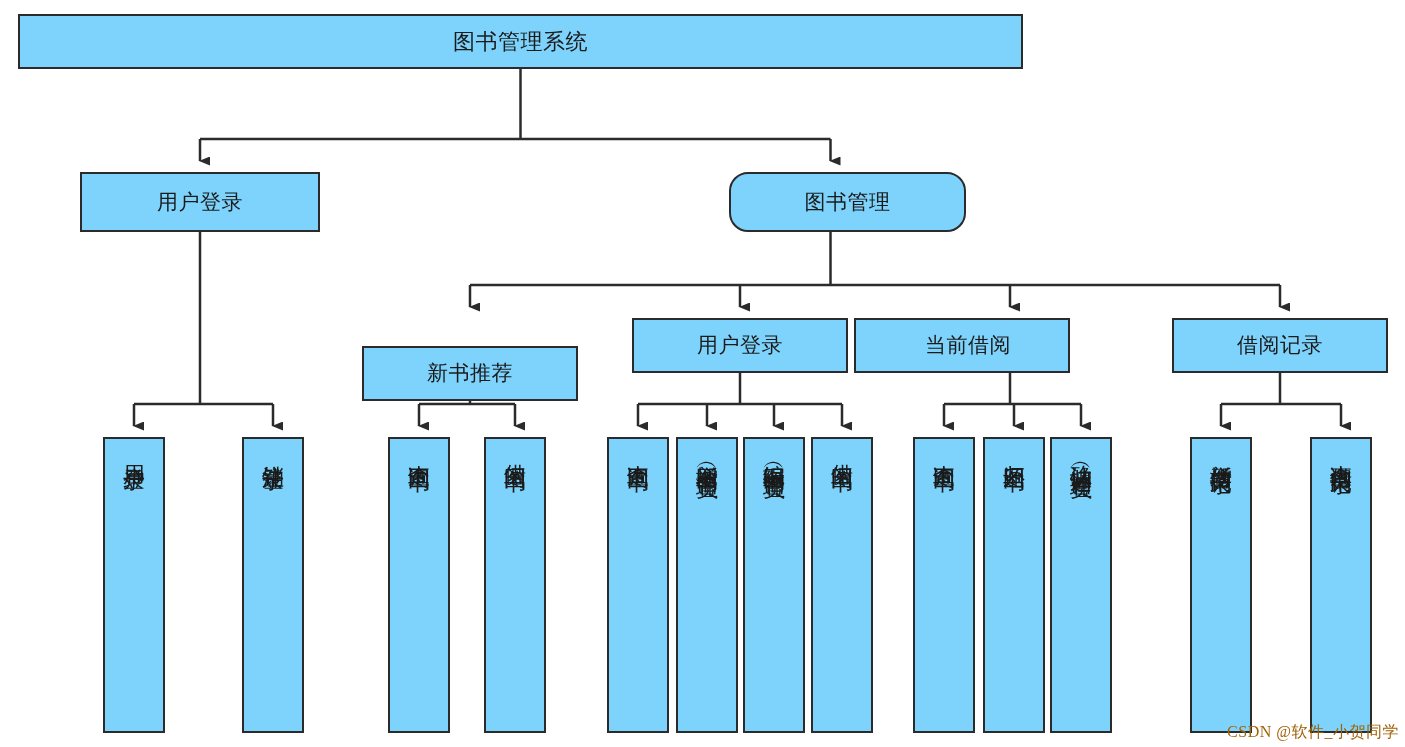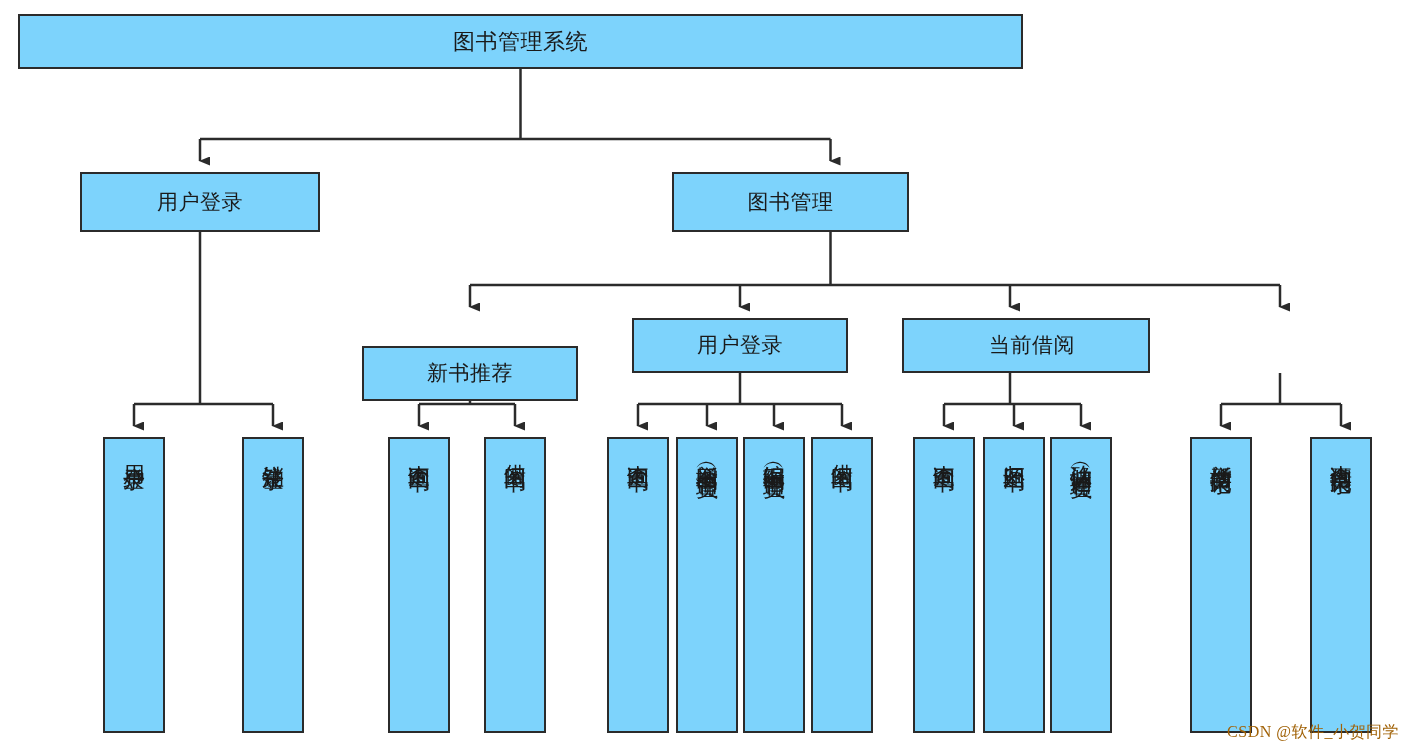--- a/index.html
+++ b/index.html
@@ -122,32 +122,35 @@
       </g>
   </svg>
 
   <div class="node root horiz" style="left: 18px; top: 14px; width: 1005px; height: 55px;">
     <span class="node-label">图书管理系统</span>
   </div>
 
   <div class="node horiz" style="left: 80px; top: 172px; width: 240px; height: 60px;">
     <span class="node-label">用户登录</span>
   </div>
-  <div class="node horiz" style="left: 672px; top: 172px; width: 237px; height: 60px;">
+  <div class="node horiz" style="left: 729px; top: 172px; width: 237px; height: 60px; border-radius: 19px;">
     <span class="node-label">图书管理</span>
   </div>
 
   <div class="node horiz" style="left: 362px; top: 318px; width: 216px; height: 55px; margin-top: 28px;">
     <span class="node-label">新书推荐</span>
   </div>
   <div class="node horiz" style="left: 632px; top: 318px; width: 216px; height: 55px;">
     <span class="node-label">用户登录</span>
   </div>
-  <div class="node horiz" style="left: 902px; top: 318px; width: 248px; height: 55px; padding-left: 12px;">
+  <div class="node horiz" style="left: 854px; top: 318px; width: 216px; height: 55px; padding-left: 12px;">
     <span class="node-label">当前借阅</span>
+  </div>
+  <div class="node horiz" style="left: 1172px; top: 318px; width: 216px; height: 55px;">
+    <span class="node-label">借阅记录</span>
   </div>
 
   <div class="node vert" style="left: 103px; top: 437px; width: 62px; height: 296px;">
     <span class="node-label">用户登录</span>
   </div>
   <div class="node vert" style="left: 242px; top: 437px; width: 62px; height: 296px;">
     <span class="node-label">注销登录</span>
   </div>
   <div class="node vert" style="left: 388px; top: 437px; width: 62px; height: 296px;">
     <span class="node-label">查询图书</span>

